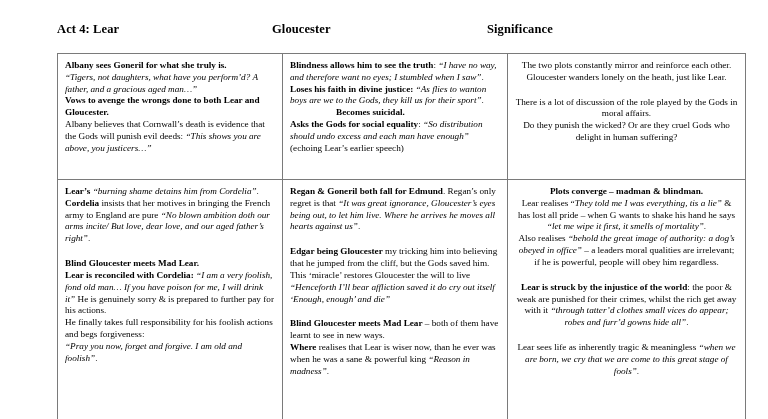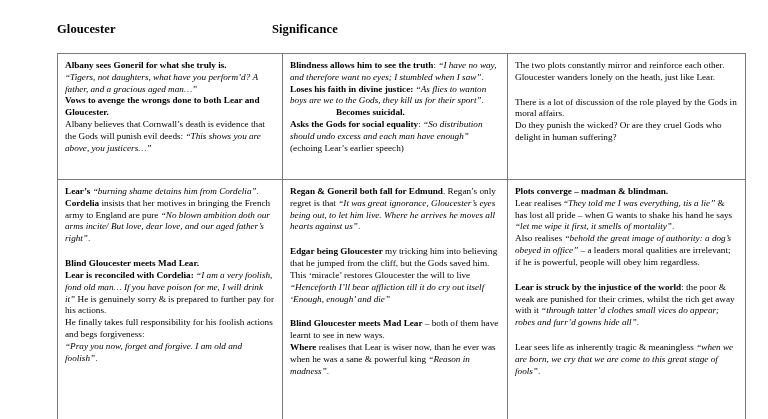--- a/index.html
+++ b/index.html
@@ -48,21 +48,21 @@
   }
   table.grid td {
     border: 1px solid #7a7a7a;
     vertical-align: top;
     padding: 4px 5px 4px 5px;
     font-size: 9.2px;
     line-height: 1.285;
   }
   td.c1 { width: 214px; }
   td.c2 { width: 214px; }
-  td.c3 { width: 227px; }
+  td.c3 { width: 227px; text-align: center; }
 
   tr.row1 td { height: 117px; }
   tr.row2 td { height: 232px; }
 
   p.para {
     margin: 2px;
   }
   p.spacer {
     margin: 0;
     height: 9px;
@@ -73,20 +73,21 @@
     display: inline-block;
     width: 46px;
   }
 </style>
 </head>
 <body>
 
 <div class="page">
 
   <div class="header-row">
+    <div class="header-cell h-col1">Act 4: Lear</div>
     <div class="header-cell h-col2">Gloucester</div>
     <div class="header-cell h-col3">Significance</div>
   </div>
 
   <table class="grid">
     <tbody>
       <tr class="row1">
         <td class="c1">
             <p class="para"><b>Albany sees Goneril for what she truly is.</b><br><i>“Tigers, not daughters, what have you perform’d? A father, and a gracious aged man…”</i><br><b>Vows to avenge the wrongs done to both Lear and Gloucester.</b><br><span>Albany believes that Cornwall’s death is evidence that the Gods will punish evil deeds: </span><i>“This shows you are above, you justicers…”</i></p>
           </td>
@@ -101,21 +102,21 @@
       </tr>
       <tr class="row2">
         <td class="c1">
             <p class="para"><b>Lear’s</b><span> </span><i>“burning shame detains him from Cordelia”</i><span>. </span><b>Cordelia</b><span> insists that her motives in bringing the French army to England are pure </span><i>“No blown ambition doth our arms incite/ But love, dear love, and our aged father’s right”</i><span>.</span></p>
             <p class="spacer"></p>
             <p class="para"><b>Blind Gloucester meets Mad Lear.</b><br><b>Lear is reconciled with Cordelia:</b><span> </span><i>“I am a very foolish, fond old man… If you have poison for me, I will drink it”</i><span> He is genuinely sorry &amp; is prepared to further pay for his actions.</span><br><span>He finally takes full responsibility for his foolish actions and begs forgiveness:</span><br><i>“Pray you now, forget and forgive. I am old and foolish”</i><span>.</span></p>
           </td>
         <td class="c2">
             <p class="para"><b>Regan &amp; Goneril both fall for Edmund</b><span>. Regan’s only regret is that </span><i>“It was great ignorance, Gloucester’s eyes being out, to let him live. Where he arrives he moves all hearts against us”</i><span>.</span></p>
             <p class="spacer"></p>
-            <p class="para"><b>Edgar being Gloucester</b><span> my tricking him into believing that he jumped from the cliff, but the Gods saved him. This ‘miracle’ restores Gloucester the will to live </span><i>“Henceforth I’ll bear affliction till it do cry out itself ‘Enough, enough’ and die”</i></p>
+            <p class="para"><b>Edgar being Gloucester</b><span> my tricking him into believing that he jumped from the cliff, but the Gods saved him. This ‘miracle’ restores Gloucester the will to live </span><i>“Henceforth I’ll bear affliction saved it do cry out itself ‘Enough, enough’ and die”</i></p>
             <p class="spacer"></p>
             <p class="para"><b>Blind Gloucester meets Mad Lear</b><span> – both of them have learnt to see in new ways.</span><br><b>Where</b><span> realises that Lear is wiser now, than he ever was when he was a sane &amp; powerful king </span><i>“Reason in madness”</i><span>.</span></p>
           </td>
         <td class="c3">
             <p class="para"><b>Plots converge – madman &amp; blindman.</b><br><span>Lear realises “</span><i>They told me I was everything, tis a lie”</i><span> &amp; has lost all pride – when G wants to shake his hand he says </span><i>“let me wipe it first, it smells of mortality”</i><span>.</span><br><span>Also realises </span><i>“behold the great image of authority: a dog’s obeyed in office”</i><span> – a leaders moral qualities are irrelevant; if he is powerful, people will obey him regardless.</span></p>
             <p class="spacer"></p>
             <p class="para"><b>Lear is struck by the injustice of the world</b><span>: the poor &amp; weak are punished for their crimes, whilst the rich get away with it </span><i>“through tatter’d clothes small vices do appear; robes and furr’d gowns hide all”</i><span>.</span></p>
             <p class="spacer"></p>
             <p class="para"><span>Lear sees life as inherently tragic &amp; meaningless </span><i>“when we are born, we cry that we are come to this great stage of fools”</i><span>.</span></p>
           </td>

